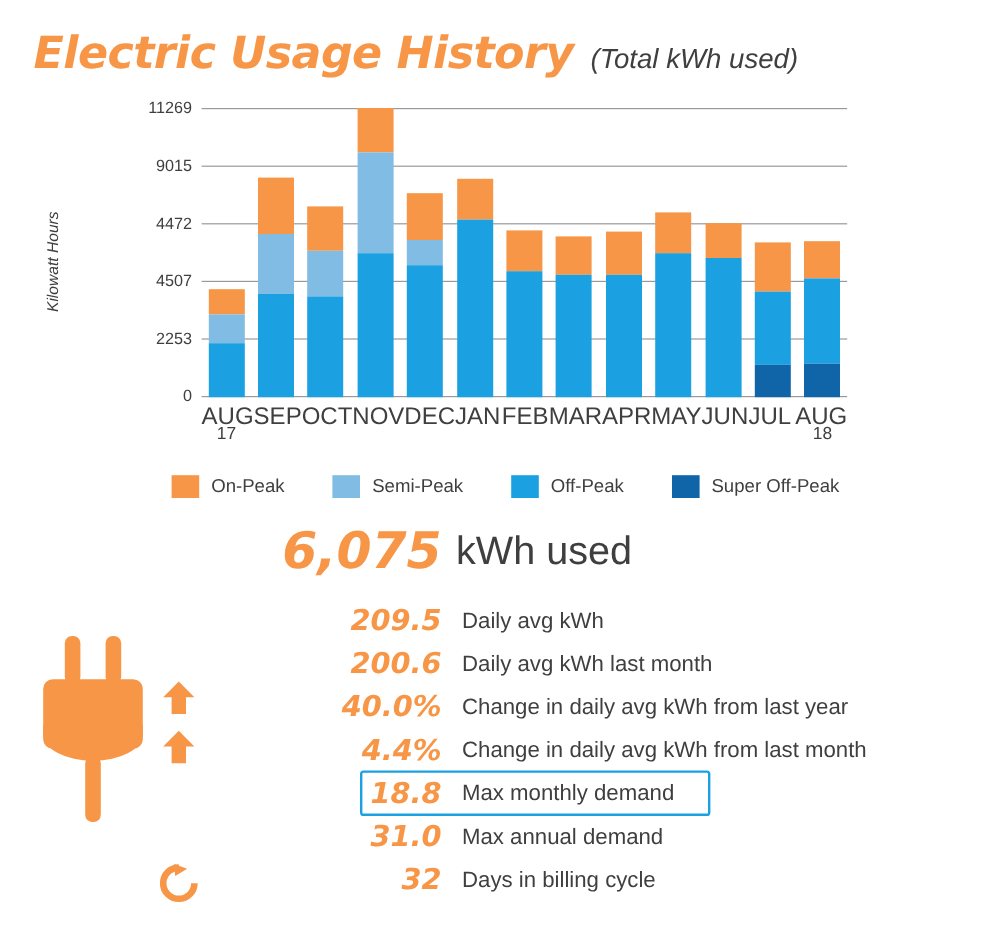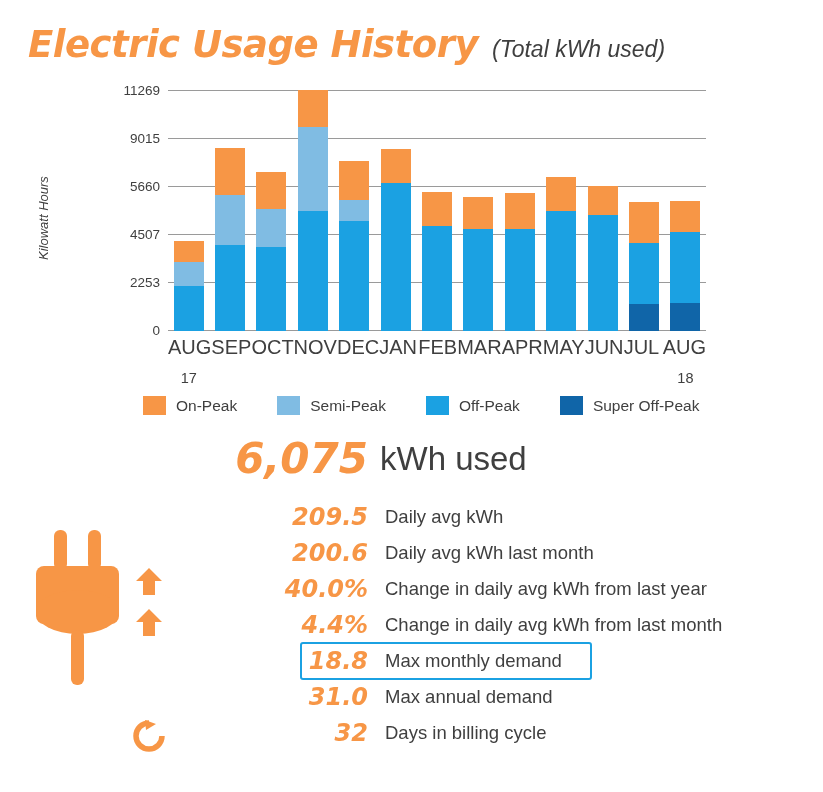--- a/index.html
+++ b/index.html
@@ -123,21 +123,21 @@
   }
   .xlab {
     flex: 1 1 0;
     text-align: left;
     font-size: 20px;
     color: #3f3f3f;
   }
   #x-years {
     position: absolute;
     left: 168px;
-    top: 292px;
+    top: 276px;
     width: 538px;
     display: flex;
   }
   .xyear {
     flex: 1 1 0;
     text-align: center;
     font-size: 14.5px;
     color: #3f3f3f;
   }
 
@@ -268,21 +268,21 @@
         <div class="gridline" style="bottom: 0px;">
           <div class="ytick">0</div>
         </div>
         <div class="gridline" style="bottom: 47.983px;">
           <div class="ytick">2253</div>
         </div>
         <div class="gridline" style="bottom: 95.9872px;">
           <div class="ytick">4507</div>
         </div>
         <div class="gridline" style="bottom: 143.991px;">
-          <div class="ytick">5660</div>
+          <div class="ytick">4472</div>
         </div>
         <div class="gridline" style="bottom: 191.996px;">
           <div class="ytick">9015</div>
         </div>
         <div class="gridline" style="bottom: 240px;">
           <div class="ytick">11269</div>
         </div>
       </div>
     <div id="bars">
         <div class="bar-slot">

